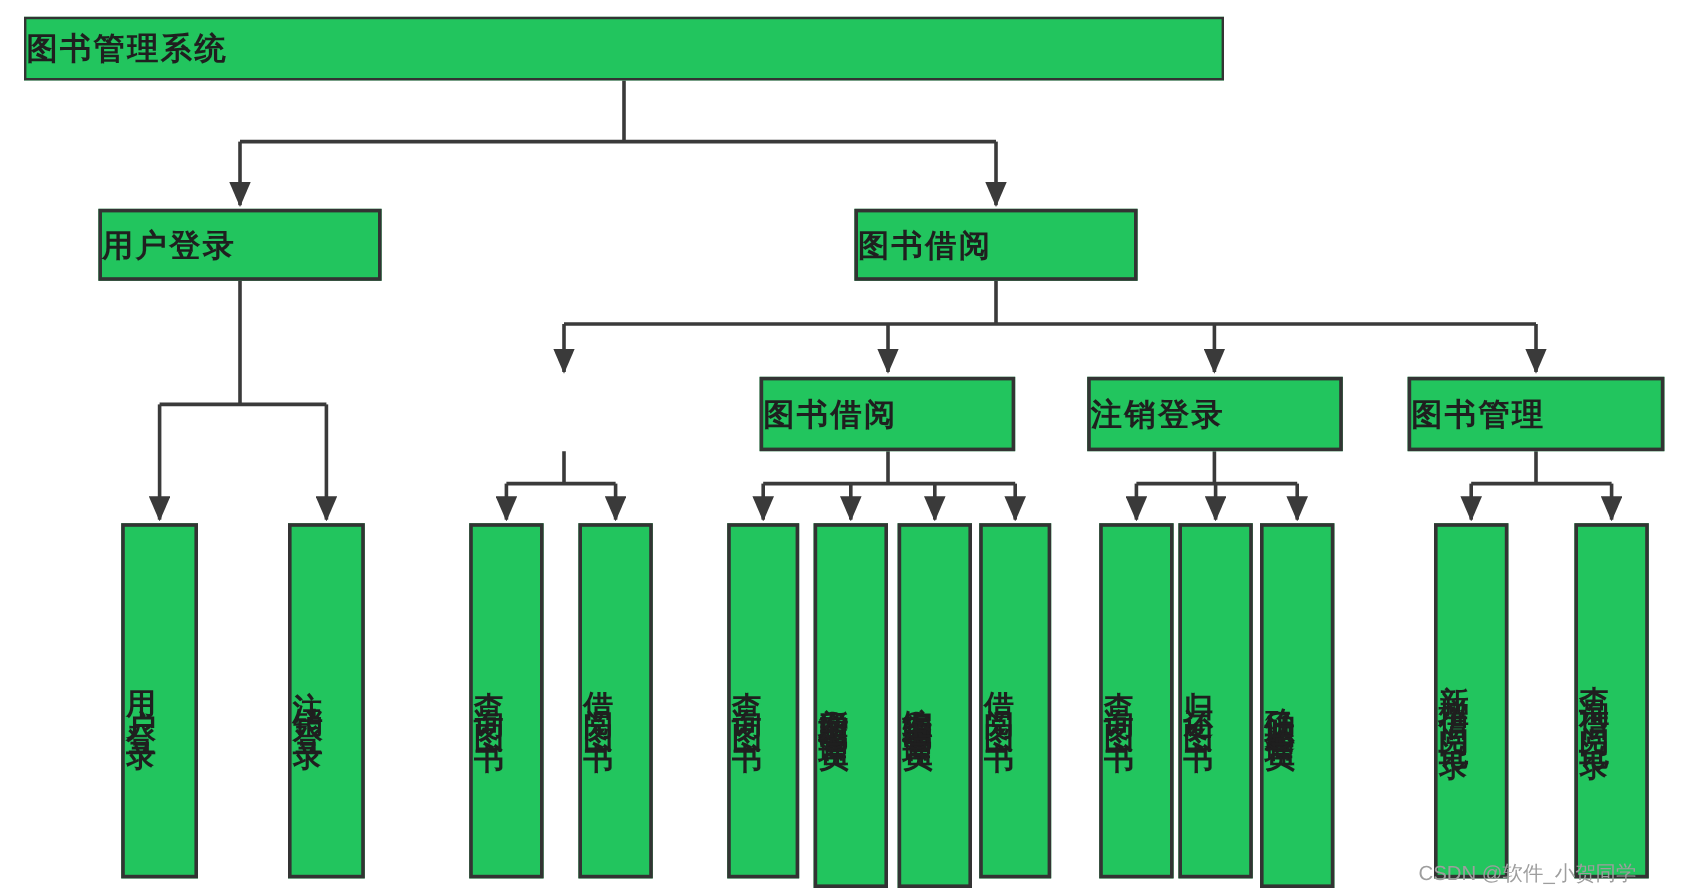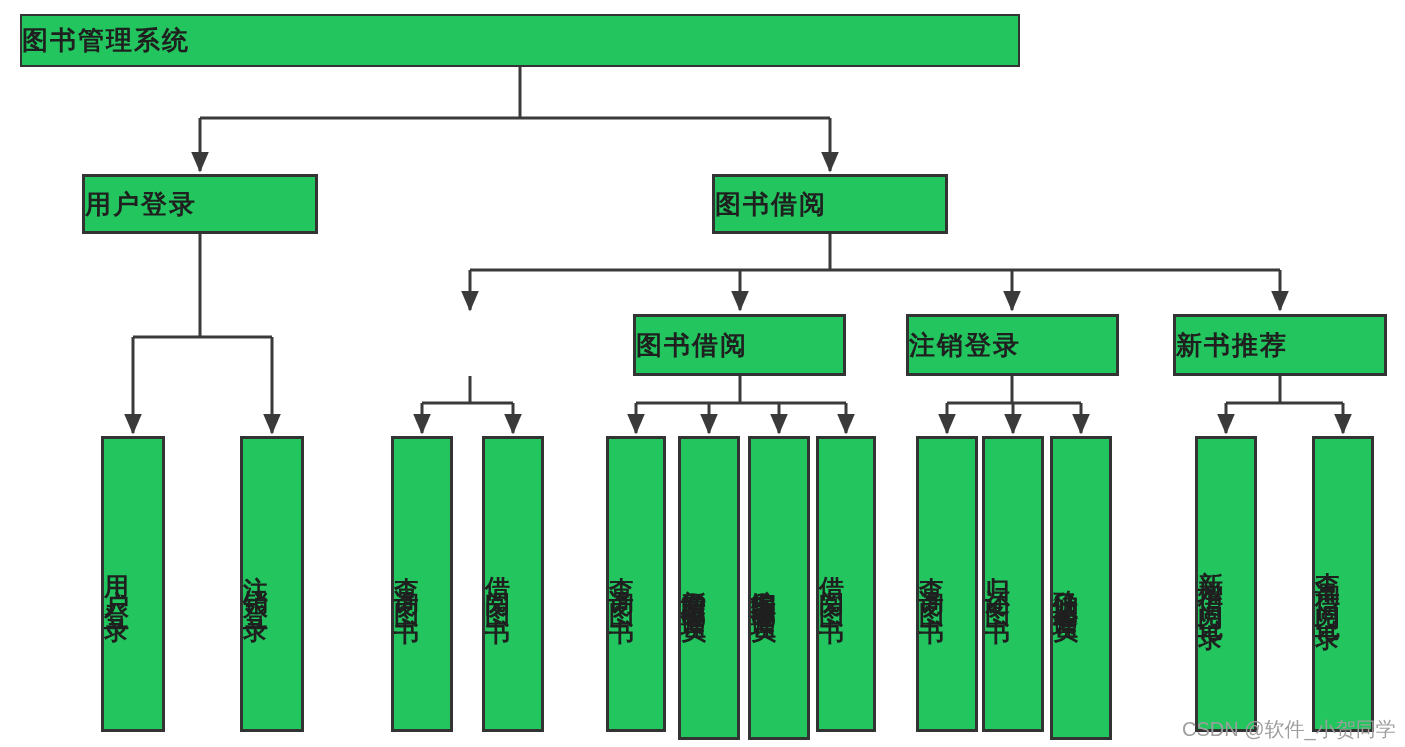--- a/index.html
+++ b/index.html
@@ -35,21 +35,21 @@
     font-size:25px;
     line-height:1;
     white-space:nowrap;
   }
   .ls-wide{letter-spacing:14px;}
   .ls-mid{letter-spacing:11px;}
   .ls-tight{letter-spacing:4px;}
   .watermark{
     position:absolute;
     left:1182px;top:716px;
-    font-size:20px;
+    font-size:17px;
     color:var(--watermark-color,#9e9e9e);
     white-space:nowrap;
   }
 </style>
 </head>
 <body>
 
 <div class="canvas">
 
   <svg class="connectors" width="1405" height="747" viewBox="0 0 1405 747" xmlns="http://www.w3.org/2000/svg">
@@ -104,21 +104,21 @@
     <span>图书借阅</span>
   </div>
 
   <div class="node box-h" style="left:633px;top:314px;width:213px;height:62px">
     <span>图书借阅</span>
   </div>
   <div class="node box-h" style="left:906px;top:314px;width:213px;height:62px">
     <span>注销登录</span>
   </div>
   <div class="node box-h" style="left:1173px;top:314px;width:214px;height:62px">
-    <span>新书推荐</span>
+    <span>图书管理</span>
   </div>
 
   <div class="node box-v" style="left:101px;top:436px;width:64px;height:296px">
     <span class="vtext ls-wide">用户登录</span>
   </div>
   <div class="node box-v" style="left:240px;top:436px;width:64px;height:296px">
     <span class="vtext ls-wide">注销登录</span>
   </div>
 
   <div class="node box-v" style="left:391px;top:436px;width:62px;height:296px">

